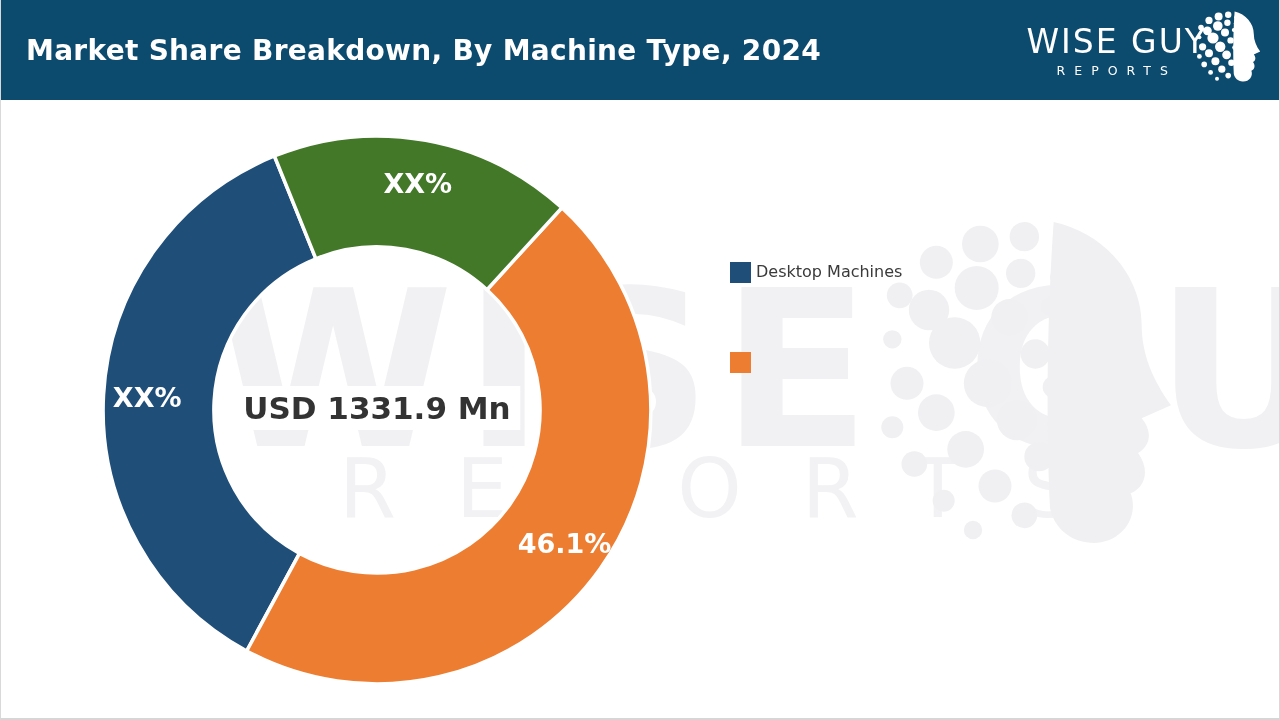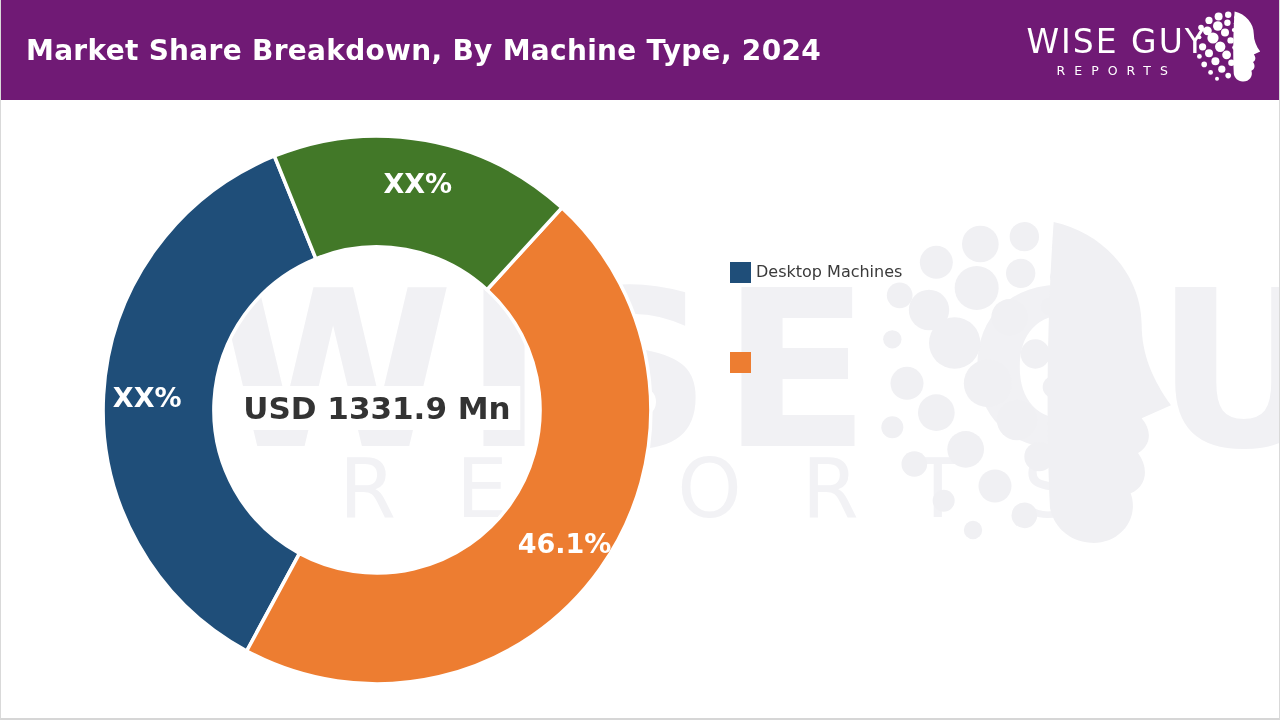--- a/index.html
+++ b/index.html
@@ -6,21 +6,21 @@
   html,body { background:#fff; }
   .page {
     position:relative; width:1280px; height:720px; overflow:hidden;
     background:#ffffff;
     border-left:1px solid #d9d9d9; border-right:1px solid #d9d9d9; border-bottom:2px solid #d6d6d6;
     font-family:"DejaVu Sans","Liberation Sans",sans-serif;
   }
   
   .header {
     position:absolute; top:0; left:0; width:100%; height:100px;
-    background:#701a75; display:flex; align-items:center; justify-content:space-between;
+    background:#0c4a6e; display:flex; align-items:center; justify-content:space-between;
     padding:0 14px 0 25px; z-index:5;
   }
   .title {
     color:#ffffff; font-size:28px; font-weight:bold; letter-spacing:0.3px;
     font-family:"DejaVu Sans","Liberation Sans",sans-serif;
   }
   .logo { display:flex; align-items:center; }
   .logo-text { text-align:center; margin-right:-14px; position:relative; z-index:2; }
   .logo-line1 { color:#fff; font-size:33px; font-weight:400; letter-spacing:2px; white-space:nowrap; }
   .logo-line2 { color:#fff; font-size:12.5px; font-weight:400; letter-spacing:9px; margin-top:2px; white-space:nowrap; }

